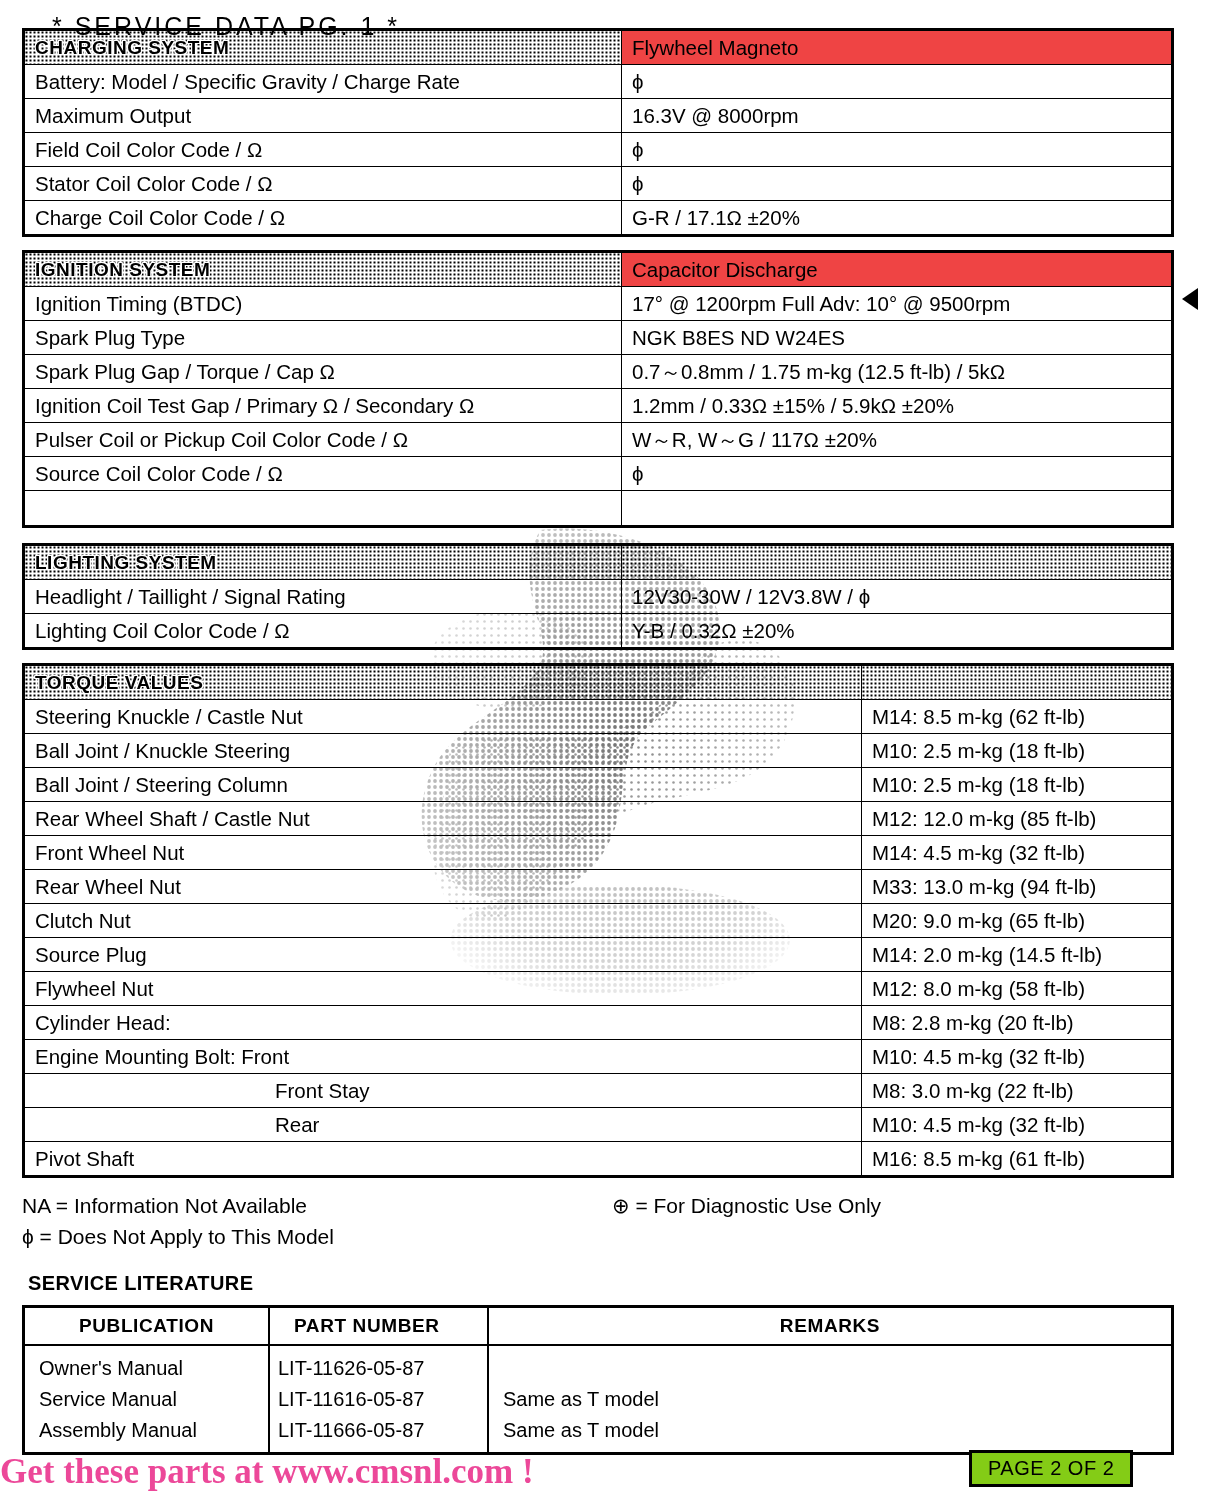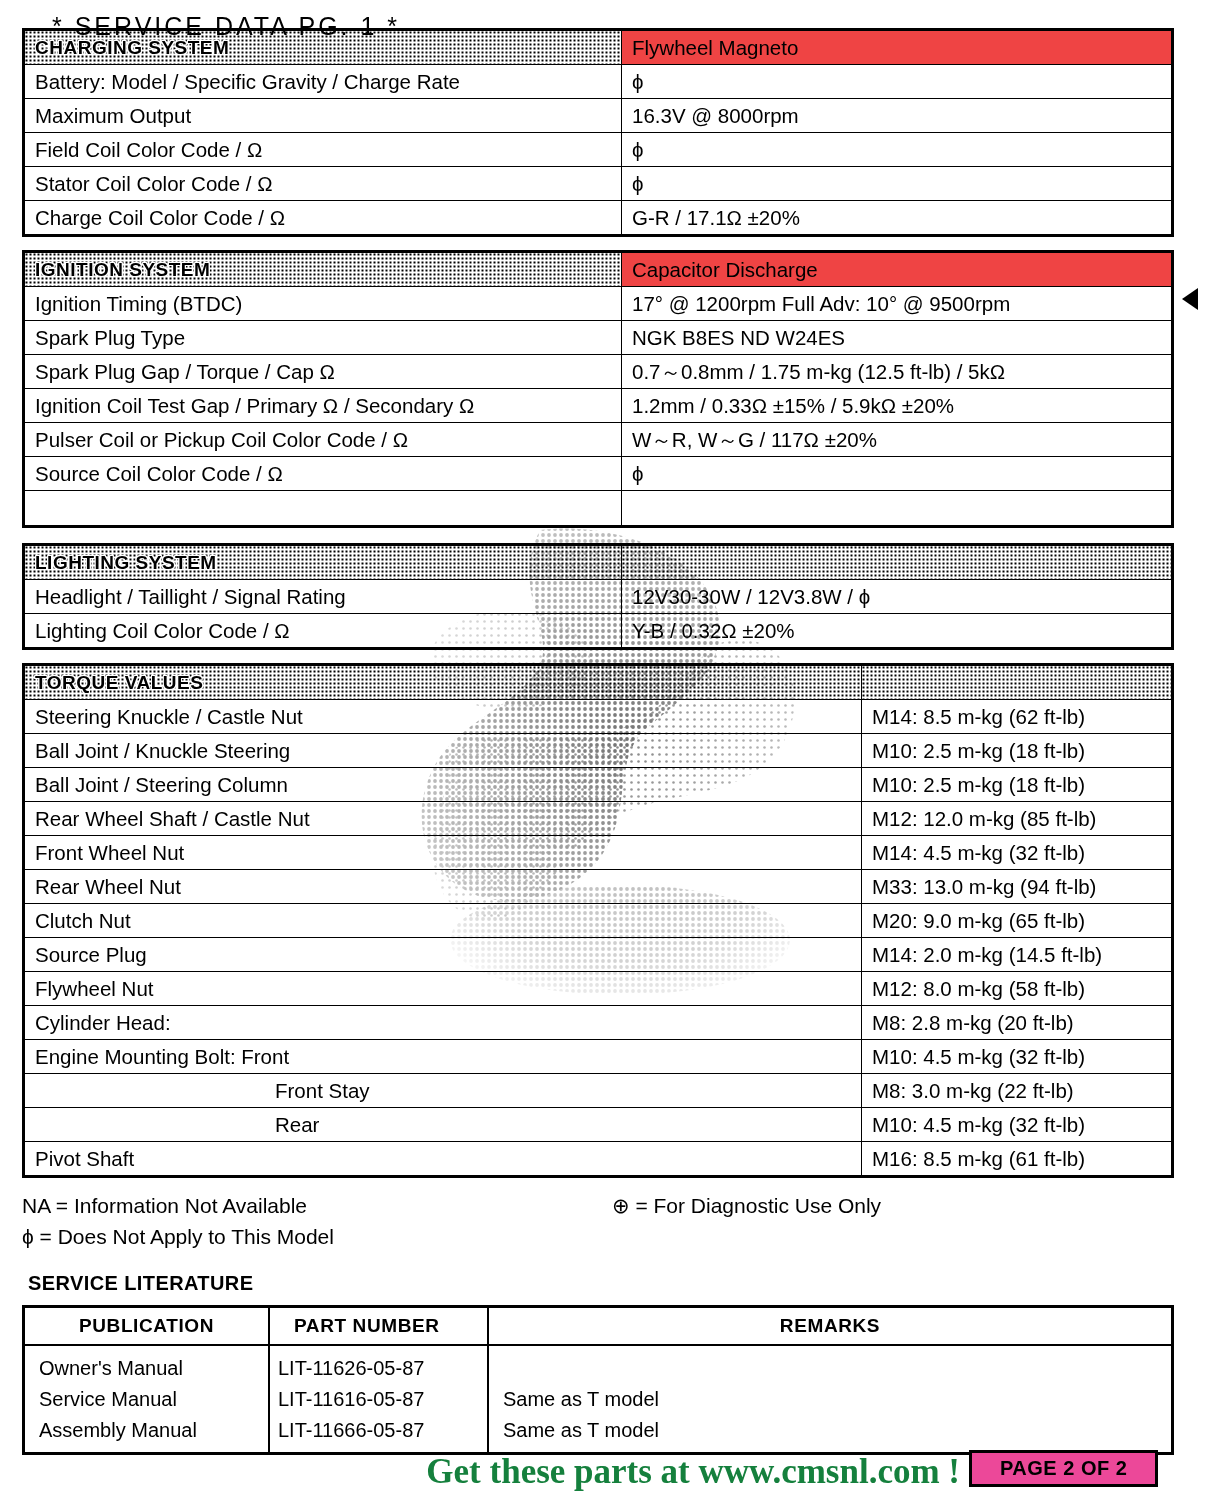--- a/index.html
+++ b/index.html
@@ -121,31 +121,31 @@
     padding-left:14px;white-space:nowrap;
   }
   #tbl-svc .w1{width:228px;}
   #tbl-svc .w2{width:192px;text-align:left;padding-left:24px;}
   #tbl-svc td.w2{text-align:left;padding-left:8px;}
   #tbl-svc tr.first td{padding-top:6px;height:32px;}
   #tbl-svc tr.last td{padding-bottom:6px;height:32px;}
 
   .promo{
     position:absolute;left:0;top:1452px;width:960px;
-    text-align:right;
+    text-align:left;
     font-family:"Liberation Serif","DejaVu Serif",serif;
     font-size:35px;font-weight:bold;
-    color:#15803d;z-index:6;white-space:nowrap;
+    color:#ec4899;z-index:6;white-space:nowrap;
   }
   .pagebox{
     position:absolute;left:969px;top:1450px;
     border:3px solid #000;
-    padding:4px 28px;
-    font-size:20px;font-weight:bold;letter-spacing:.5px;
-    background:#ec4899;z-index:6;
+    padding:4px 16px;
+    font-size:20px;font-weight:normal;letter-spacing:.5px;
+    background:#84cc16;z-index:6;
   }
 </style>
 </head>
 <body>
 
 <div class="page">
 
   <div class="ghost-header">* SERVICE DATA PG. 1 *</div>
 
   <svg class="watermark" viewBox="0 0 470 490" xmlns="http://www.w3.org/2000/svg">

